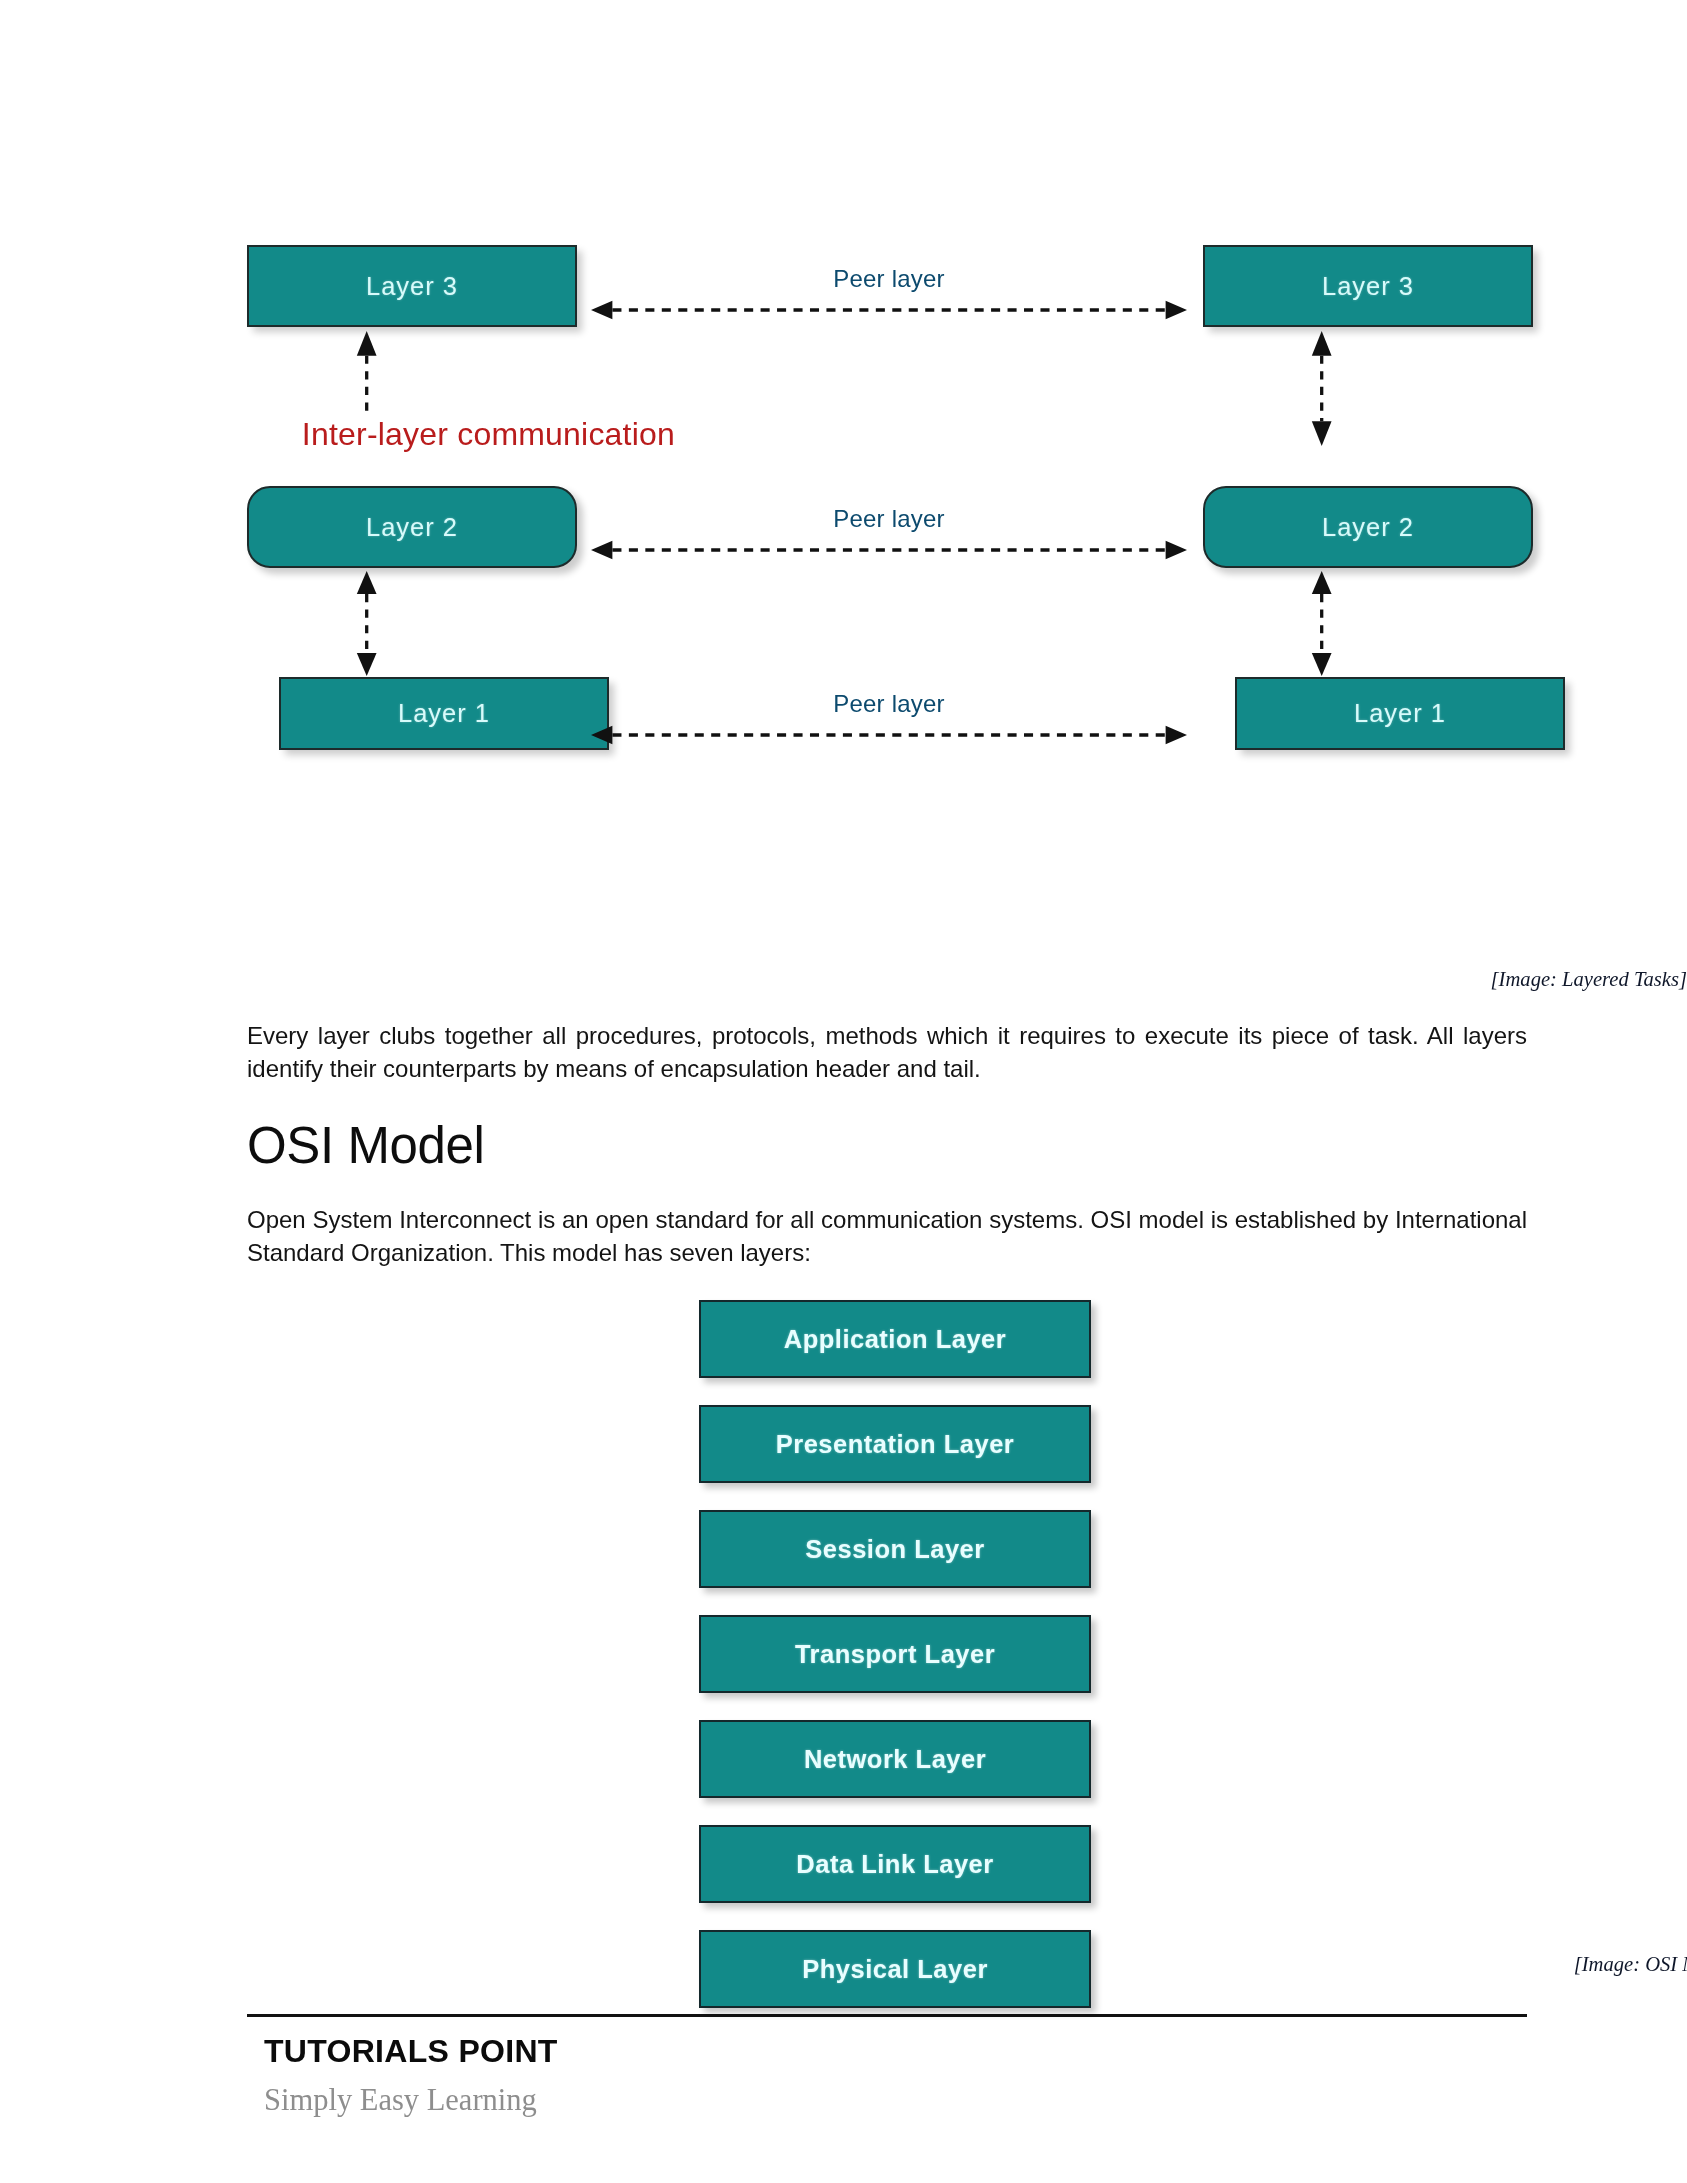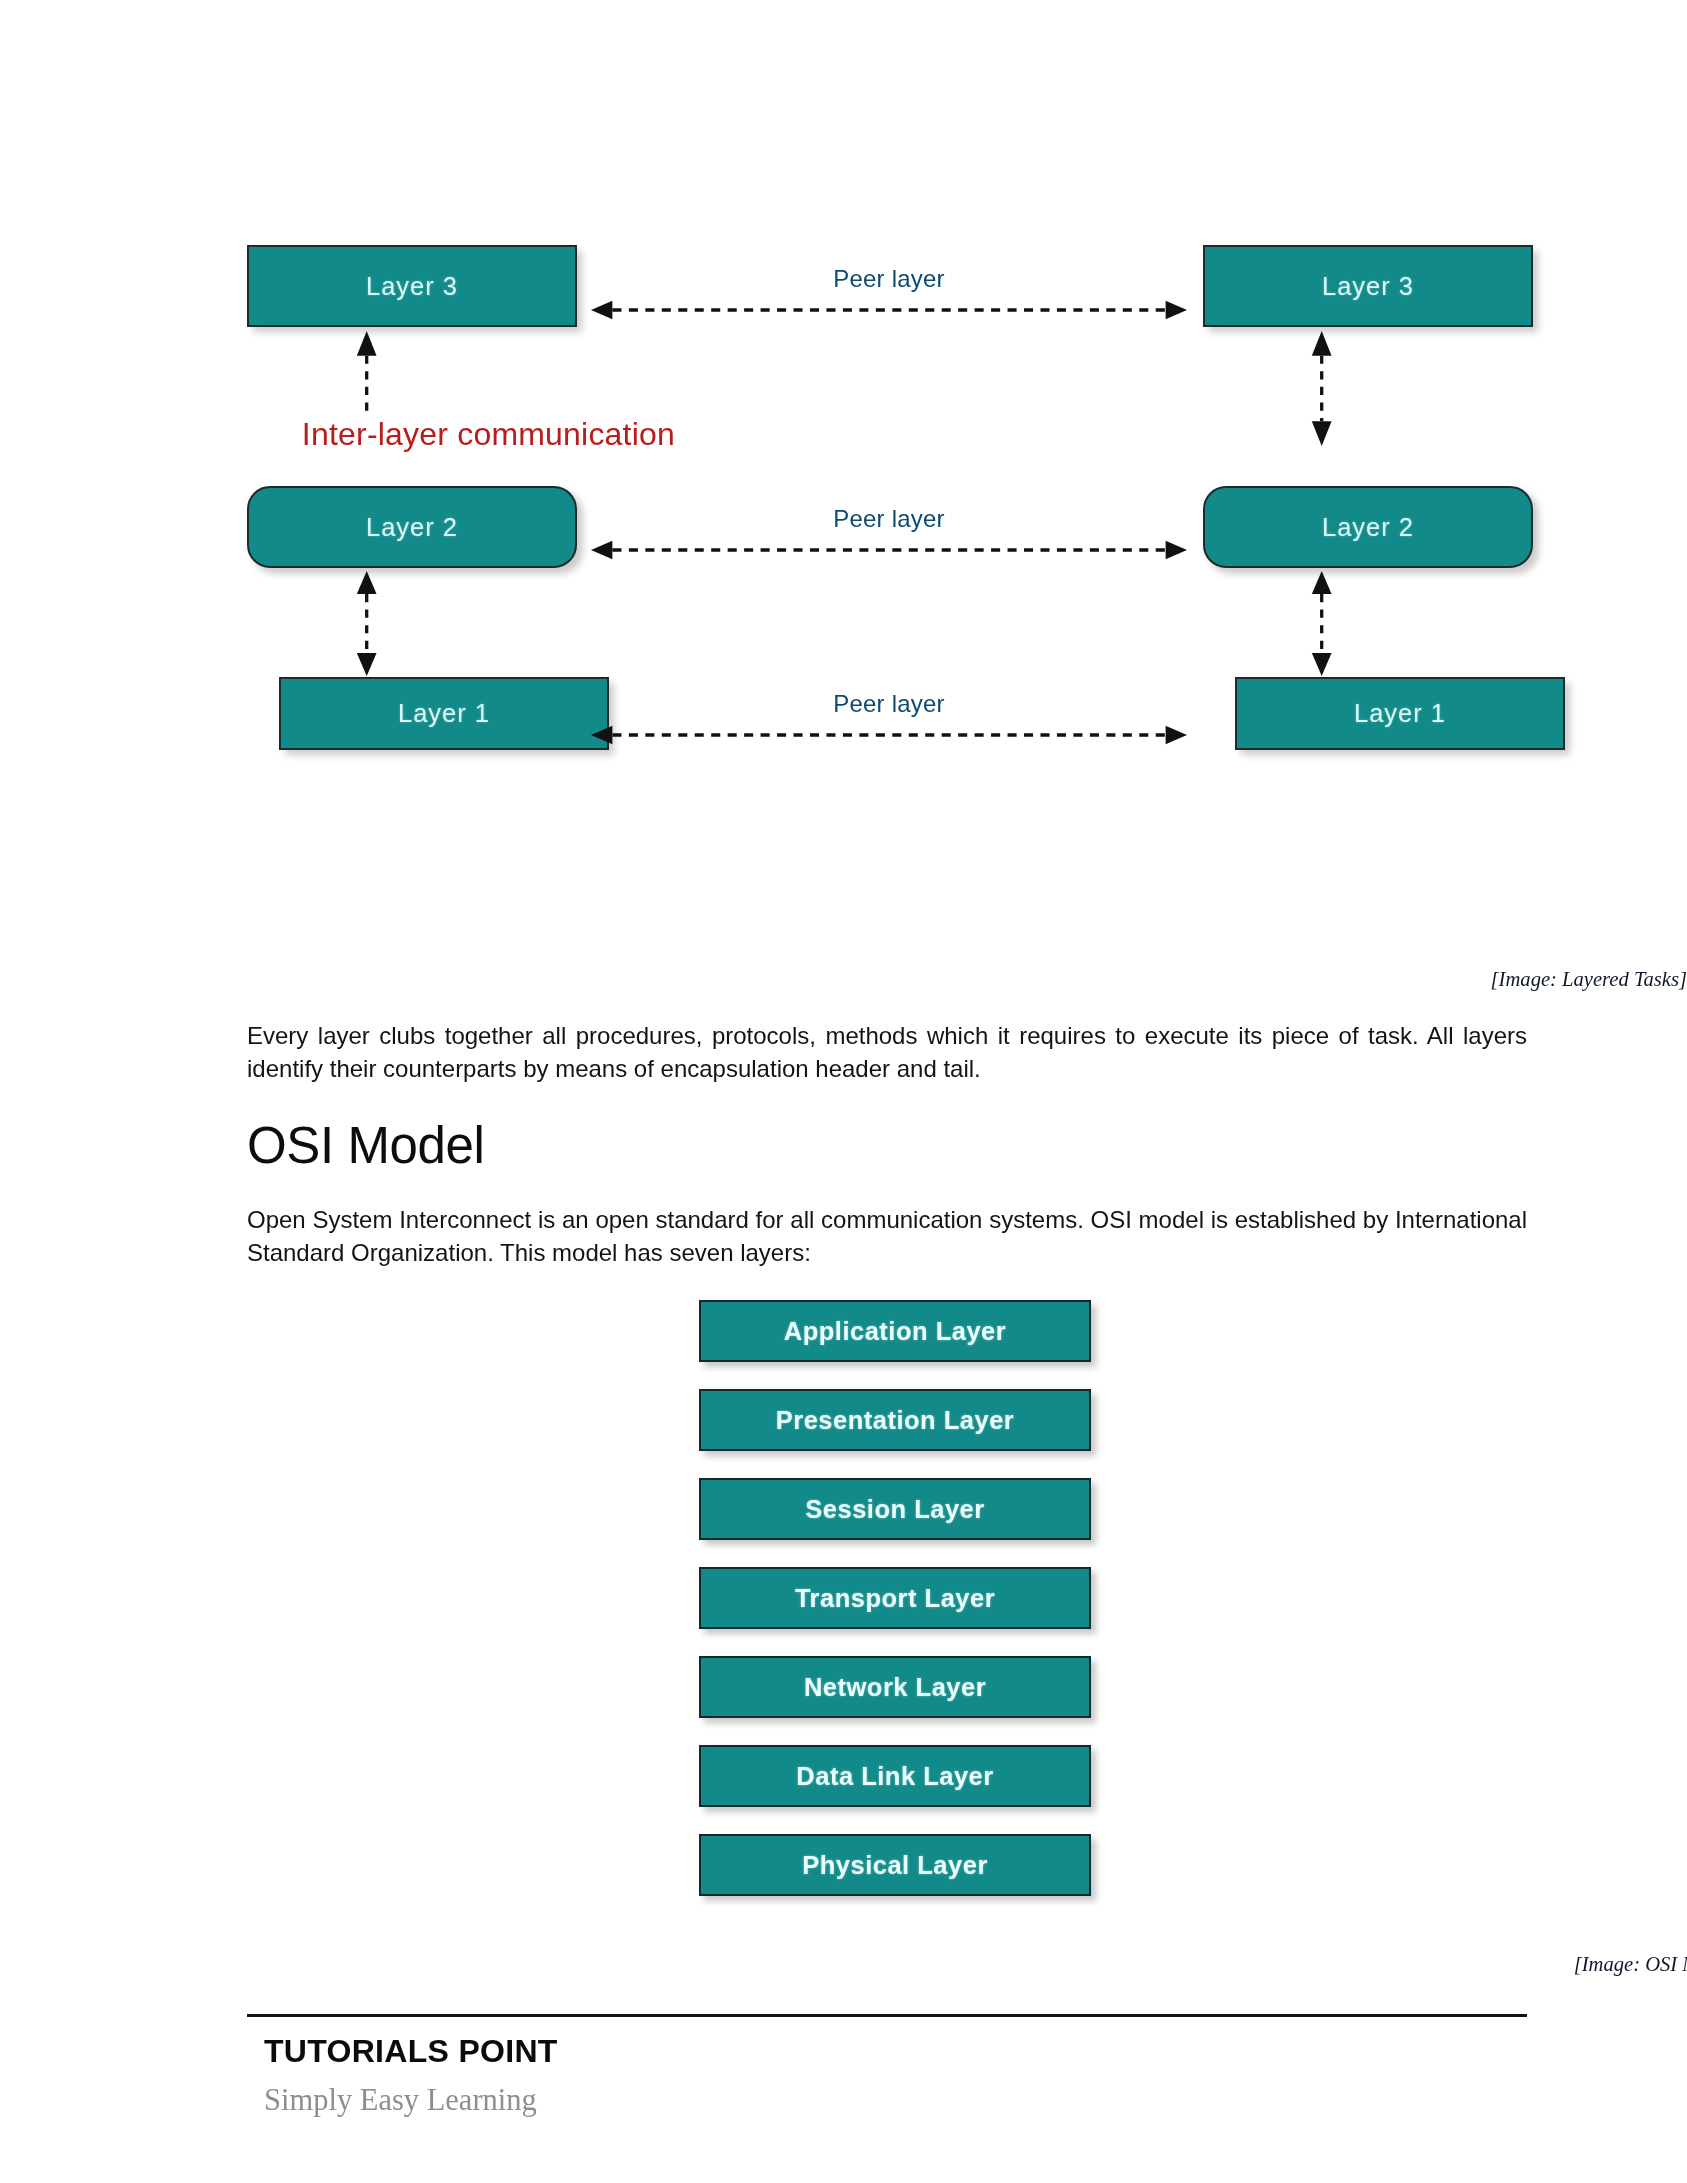--- a/index.html
+++ b/index.html
@@ -138,21 +138,21 @@
 
   
   .osi-stack {
     position: absolute;
     left: 699px;
     top: 1300px;
     width: 392px;
   }
   .osi-box {
     position: relative;
-    height: 62px;
+    height: 78px;
     margin-bottom: 27px;
     background: #128a89;
     border: 2.5px solid #15282c;
     box-shadow: 5px 5px 6.6px rgba(0,0,0,0.22);
     display: flex;
     align-items: center;
     justify-content: center;
     box-sizing: border-box;
   }
   .osi-box .osi-label {

